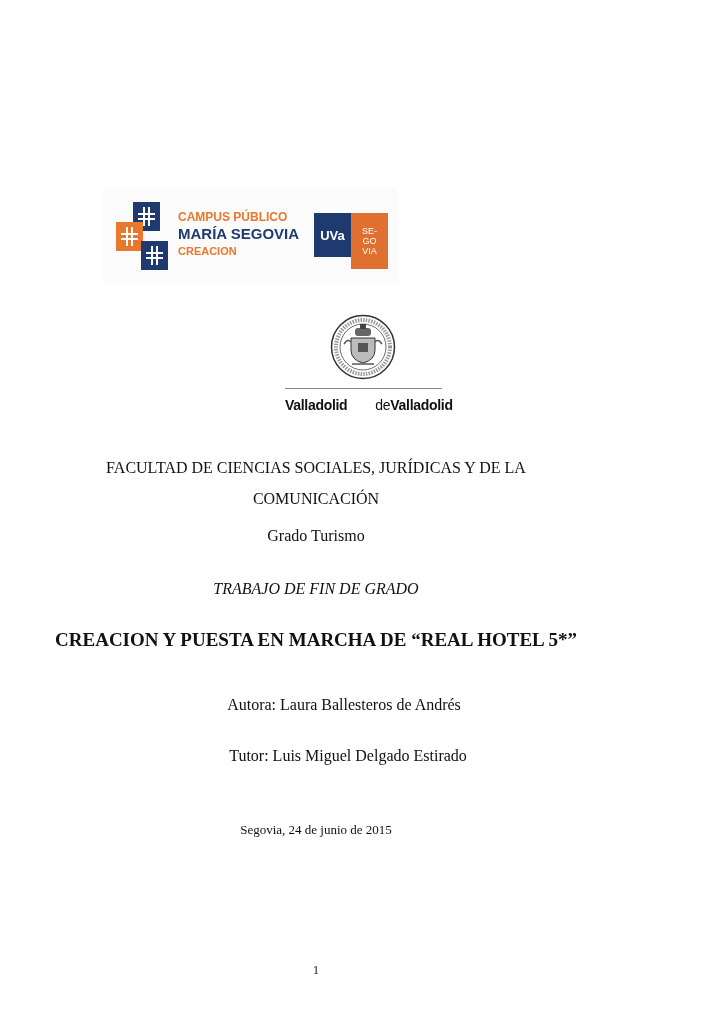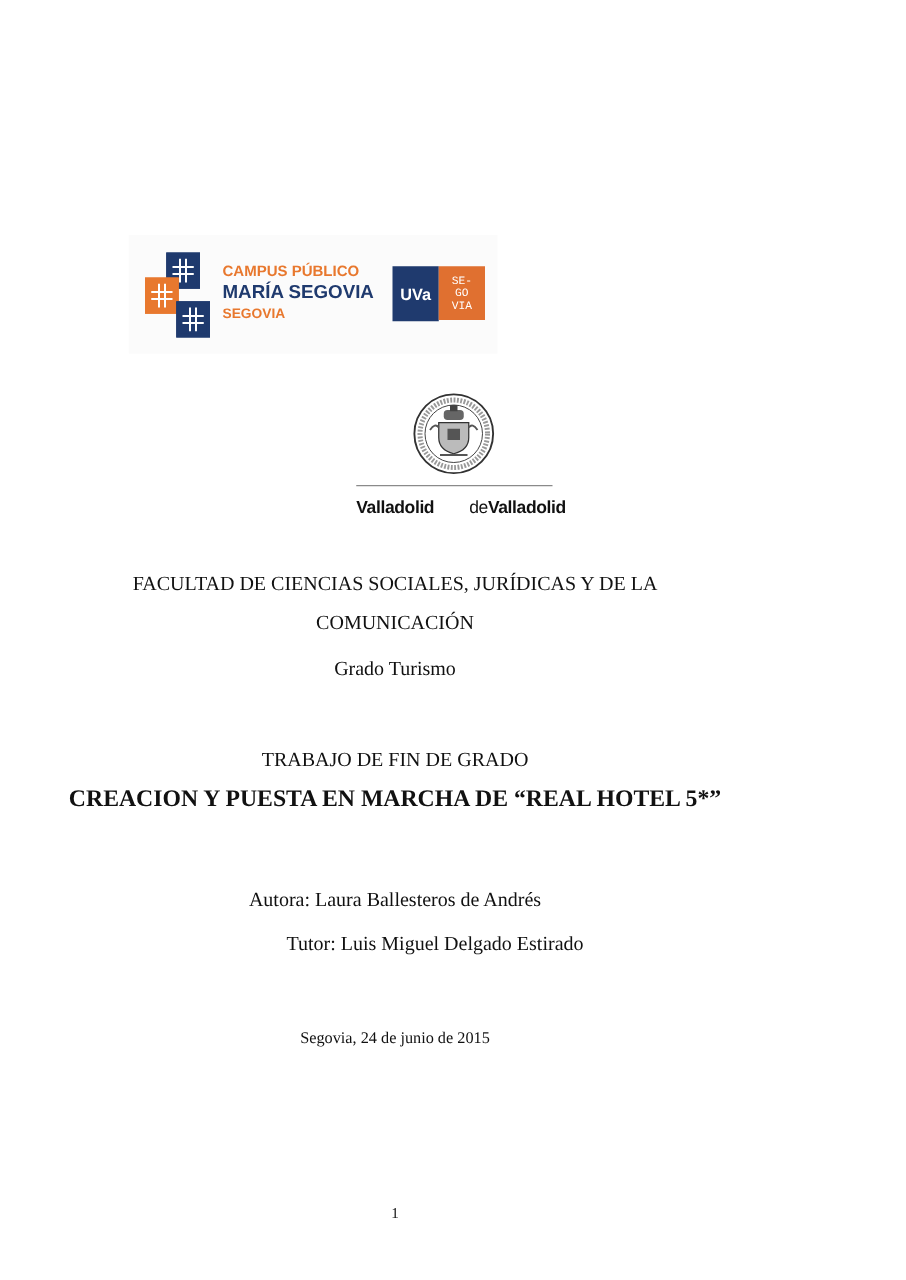--- a/index.html
+++ b/index.html
@@ -11,21 +11,21 @@
   .campus-logo { left: 103px; top: 188px; width: 295px; height: 95px; background: #fbfbfb; }
   .sq { position: absolute; width: 27px; height: 29px; box-sizing: border-box; border: 3px solid; }
   .sq .grid { position: absolute; inset: 2px; background:
       linear-gradient(to right, transparent 32%, #fff 32%, #fff 40%, transparent 40%, transparent 60%, #fff 60%, #fff 68%, transparent 68%),
       linear-gradient(to bottom, transparent 32%, #fff 32%, #fff 40%, transparent 40%, transparent 60%, #fff 60%, #fff 68%, transparent 68%);
   }
   .sq.navy { border-color: #1f3a6e; background: #1f3a6e; }
   .sq.orange { border-color: #e8782e; background: #e8782e; }
   .campus-text { position: absolute; left: 75px; font-family: "Liberation Sans", sans-serif; font-weight: bold; white-space: nowrap; }
   .uva-box { position: absolute; left: 211px; top: 25px; width: 37px; height: 44px; background: #1f3a6e; color: #fff; font-family: "Liberation Sans", sans-serif; font-weight: bold; font-size: 13px; display: flex; align-items: center; justify-content: center; }
-  .seg-box { position: absolute; left: 248px; top: 25px; width: 37px; height: 43px; background: #e07030; color: #fff; font-family: Liberation Mono, monospace; font-size: 9px; line-height: 10px; display: flex; flex-direction: column; align-items: center; justify-content: center; text-align: center; }
+  .seg-box { position: absolute; left: 248px; top: 25px; width: 37px; height: 56px; background: #e07030; color: #fff; font-family: Liberation Sans, sans-serif; font-size: 9px; line-height: 10px; display: flex; flex-direction: column; align-items: center; justify-content: center; text-align: center; }
 
   
   .seal { left: 330px; top: 314px; width: 66px; height: 66px; }
   .divider { left: 285px; top: 388px; width: 157px; height: 1px; background: #8a8a8a; }
   .uva-word { left: 285px; top: 397px; width: 157px; text-align: center; font-family: "Liberation Sans", sans-serif; font-size: 14px; white-space: nowrap; letter-spacing: -0.3px; }
   .uva-word b { font-weight: bold; }
   .uva-word span.thin { font-weight: normal; padding-left: 28px; }
 
   .t16 { font-size: 16px; }
   .t19b { font-size: 19px; font-weight: bold; }
@@ -41,21 +41,21 @@
     </div>
   <div class="sq orange" style="left:13px; top:34px;">
       <div class="grid"></div>
     </div>
   <div class="sq navy" style="left:38px; top:53px;">
       <div class="grid"></div>
     </div>
 
   <div class="campus-text" style="top:22px; font-size:12px; color:#e8782e;text-align:center;">CAMPUS PÚBLICO</div>
   <div class="campus-text" style="top:37px; font-size:15px; color:#1f3a6e;">MARÍA SEGOVIA</div>
-  <div class="campus-text" style="top:57px; font-size:11px; color:#e8782e;">SEGOVIA</div>
+  <div class="campus-text" style="top:57px; font-size:11px; color:#e8782e;">CREACION</div>
 
   <div class="uva-box">UVa</div>
   <div class="seg-box">
     <span>SE-</span>
     <span>GO</span>
     <span>VIA</span>
   </div>
 </div>
 
 <div class="abs seal">
@@ -73,21 +73,21 @@
 </div>
 <div class="abs divider"></div>
 <div class="abs uva-word">
   <b>Valladolid</b><span class="thin">de</span><b>Valladolid</b>
 </div>
 
 <div class="center-text t16" style="top:459px;">FACULTAD DE CIENCIAS SOCIALES, JURÍDICAS Y DE LA</div>
 <div class="center-text t16" style="top:490px;">COMUNICACIÓN</div>
 <div class="center-text t16" style="top:527px;">Grado Turismo</div>
 
-<div class="center-text t16" style="top:600px;">TRABAJO DE FIN DE GRADO</div>
+<div class="center-text t16" style="top:580px;font-style:italic;">TRABAJO DE FIN DE GRADO</div>
 <div class="center-text t19b" style="top:629px;">CREACION Y PUESTA EN MARCHA DE “REAL HOTEL 5*”</div>
 
-<div class="center-text t16" style="top:712px;">Autora: Laura Ballesteros de Andrés</div>
+<div class="center-text t16" style="top:696px;margin-left:28px;">Autora: Laura Ballesteros de Andrés</div>
 <div class="center-text t16" style="top:747px;padding-left:32px;">Tutor: Luis Miguel Delgado Estirado</div>
 
 <div class="center-text t13" style="top:822px;">Segovia, 24 de junio de 2015</div>
 
 <div class="center-text t12" style="top:963px;">1</div>
 
 </body></html>

